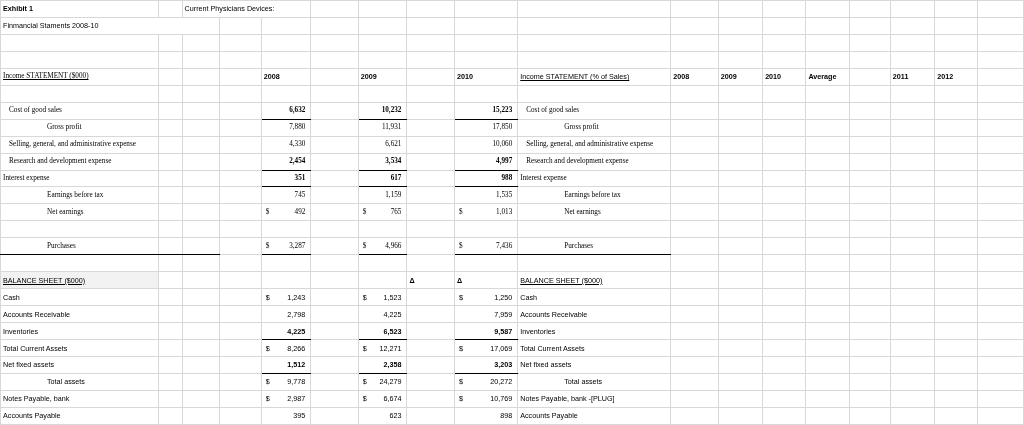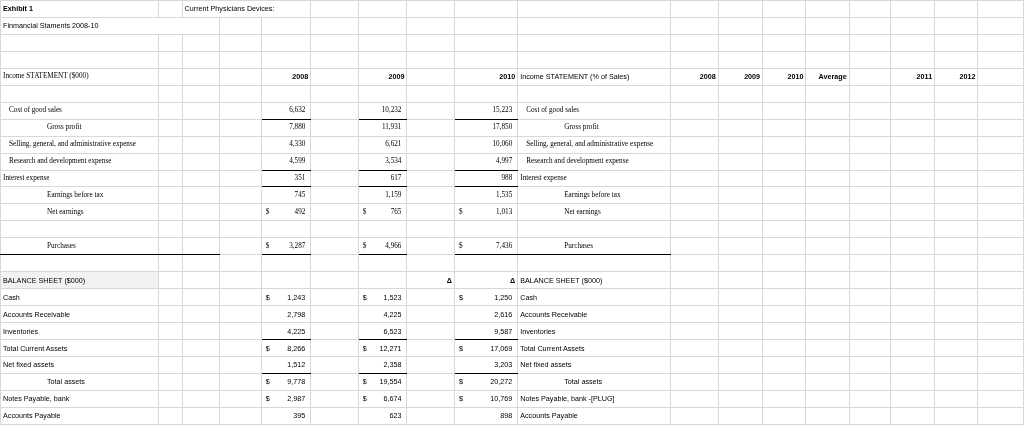--- a/index.html
+++ b/index.html
@@ -54,33 +54,33 @@
   col.cN { width: 41px; }
   col.cO { width: 39px; }
   col.cP { width: 42px; }
   col.cQ { width: 41px; }
   col.cR { width: 43px; }
 
   
   .serif   { font-family: "Liberation Serif", serif; font-size: 8.1px; }
   .sans    { font-family: "Liberation Sans", sans-serif; font-size: 7.3px; }
   .b       { font-weight: bold; }
-  .u       { }
-  .c       { text-align: right; }
+  .u       { text-decoration: underline; }
+  .c       { text-align: left; }
   .ind1    { padding-left: 8px !important; }
   .ind3    { padding-left: 46px !important; }
   .num     { font-family: "Liberation Sans", sans-serif; font-size: 7.3px; text-align: right; padding-right: 5px !important; }
   .numser  { font-family: "Liberation Serif", serif; font-size: 8.2px; text-align: right; padding-right: 5px !important; }
   .dollar  { position: relative; }
   .dollar::before {
     content: "$";
     position: absolute;
     left: 4px;
   }
-  .bb-thin { border-bottom: 1px solid #000 !important; }
+  .bb-thin { border-bottom: 1px solid #000 !important; font-weight: bold; }
   .bt-thick{ border-top: 1.6px solid #000 !important; }
   .bb-thick{ border-bottom: 1.6px solid #000 !important; }
   .shade   { background: #f2f2f2; }
 </style>
 </head>
 <body>
 
 <div id="sheet">
   <table class="grid">
     <colgroup>
@@ -278,21 +278,21 @@
           <td></td>
           <td></td>
           <td></td>
           <td></td>
         </tr>
         <tr>
           <td class="serif ind1">Research and development expense</td>
           <td></td>
           <td></td>
           <td></td>
-          <td class="numser bb-thin">4,599</td>
+          <td class="numser bb-thin">2,454</td>
           <td></td>
           <td class="numser bb-thin">3,534</td>
           <td></td>
           <td class="numser bb-thin">4,997</td>
           <td class="serif ind1">Research and development expense</td>
           <td></td>
           <td></td>
           <td></td>
           <td></td>
           <td></td>
@@ -462,21 +462,21 @@
         </tr>
         <tr>
           <td class="sans">Accounts Receivable</td>
           <td></td>
           <td></td>
           <td></td>
           <td class="num">2,798</td>
           <td></td>
           <td class="num">4,225</td>
           <td></td>
-          <td class="num">2,616</td>
+          <td class="num">7,959</td>
           <td class="sans">Accounts Receivable</td>
           <td></td>
           <td></td>
           <td></td>
           <td></td>
           <td></td>
           <td></td>
           <td></td>
           <td></td>
         </tr>
@@ -540,21 +540,21 @@
           <td></td>
           <td></td>
         </tr>
         <tr>
           <td class="sans ind3">Total assets</td>
           <td></td>
           <td></td>
           <td></td>
           <td class="num dollar">9,778</td>
           <td></td>
-          <td class="num dollar">19,554</td>
+          <td class="num dollar">24,279</td>
           <td></td>
           <td class="num dollar">20,272</td>
           <td class="sans ind3">Total assets</td>
           <td></td>
           <td></td>
           <td></td>
           <td></td>
           <td></td>
           <td></td>
           <td></td>

